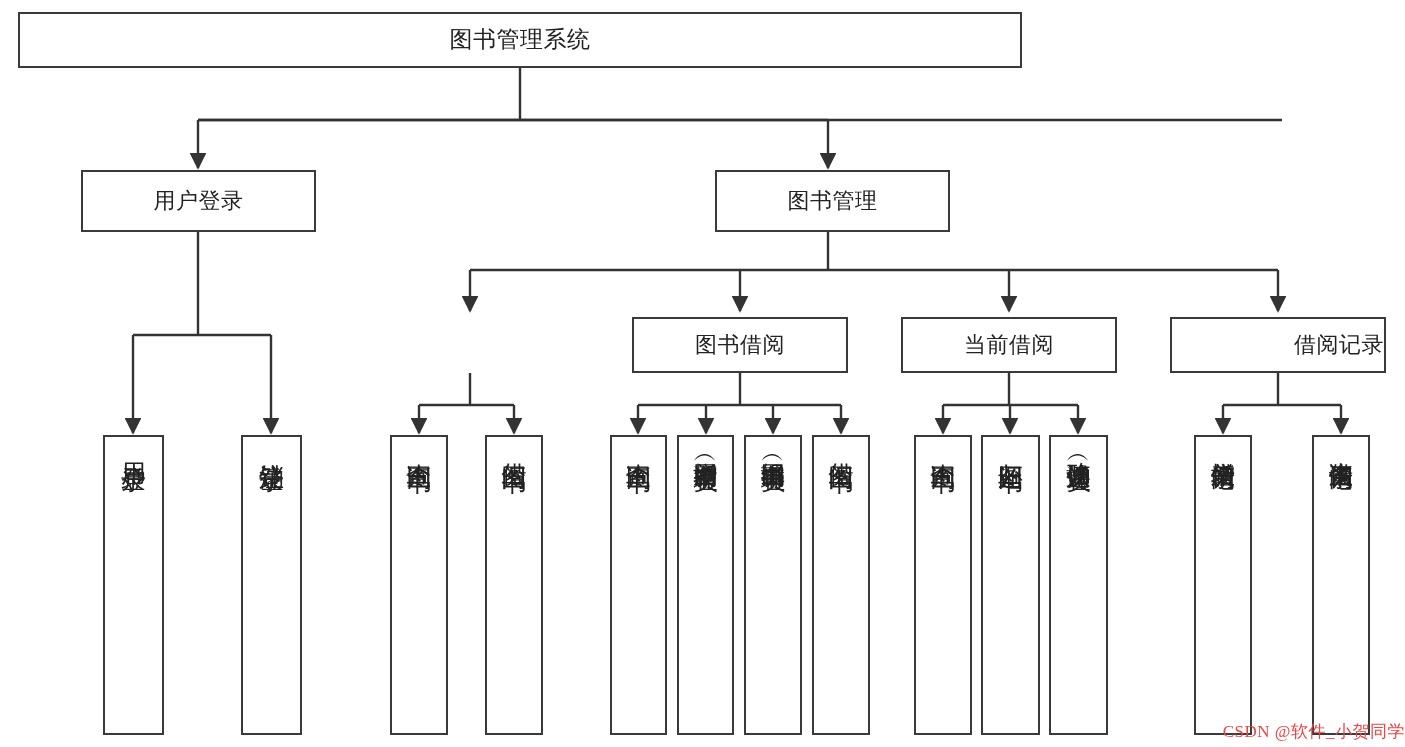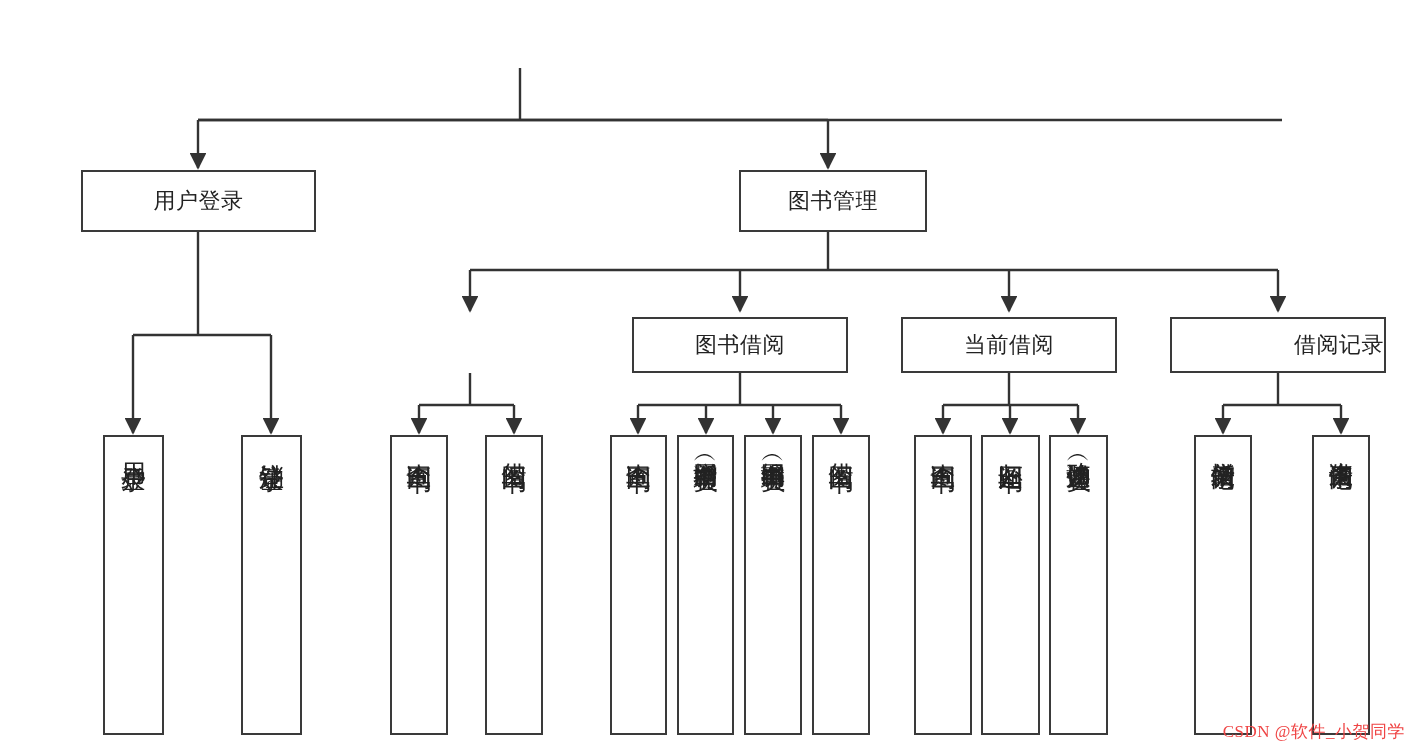--- a/index.html
+++ b/index.html
@@ -103,25 +103,28 @@
       <path d="M 1010 405 L 1010 433" marker-end="url(#arrow)"></path>
       <path d="M 1078 405 L 1078 433" marker-end="url(#arrow)"></path>
 
       <path d="M 1278 373 L 1278 405"></path>
       <path d="M 1223 405 L 1341 405"></path>
       <path d="M 1223 405 L 1223 433" marker-end="url(#arrow)"></path>
       <path d="M 1341 405 L 1341 433" marker-end="url(#arrow)"></path>
     </g>
   </svg>
 
+  <div class="node horiz root" style="left:18px;top:12px;width:1004px;height:56px;">
+    <span class="lbl">图书管理系统</span>
+  </div>
 
   <div class="node horiz" style="left:81px;top:170px;width:235px;height:62px;">
     <span class="lbl">用户登录</span>
   </div>
-  <div class="node horiz" style="left:739px;top:170px;width:188px;height:62px;">
+  <div class="node horiz" style="left:715px;top:170px;width:235px;height:62px;">
     <span class="lbl">图书管理</span>
   </div>
 
   <div class="node horiz" style="left:632px;top:317px;width:216px;height:56px;">
     <span class="lbl">图书借阅</span>
   </div>
   <div class="node horiz" style="left:901px;top:317px;width:216px;height:56px;">
     <span class="lbl">当前借阅</span>
   </div>
   <div class="node horiz" style="left:1170px;top:317px;width:216px;height:56px;justify-content:flex-end;">

